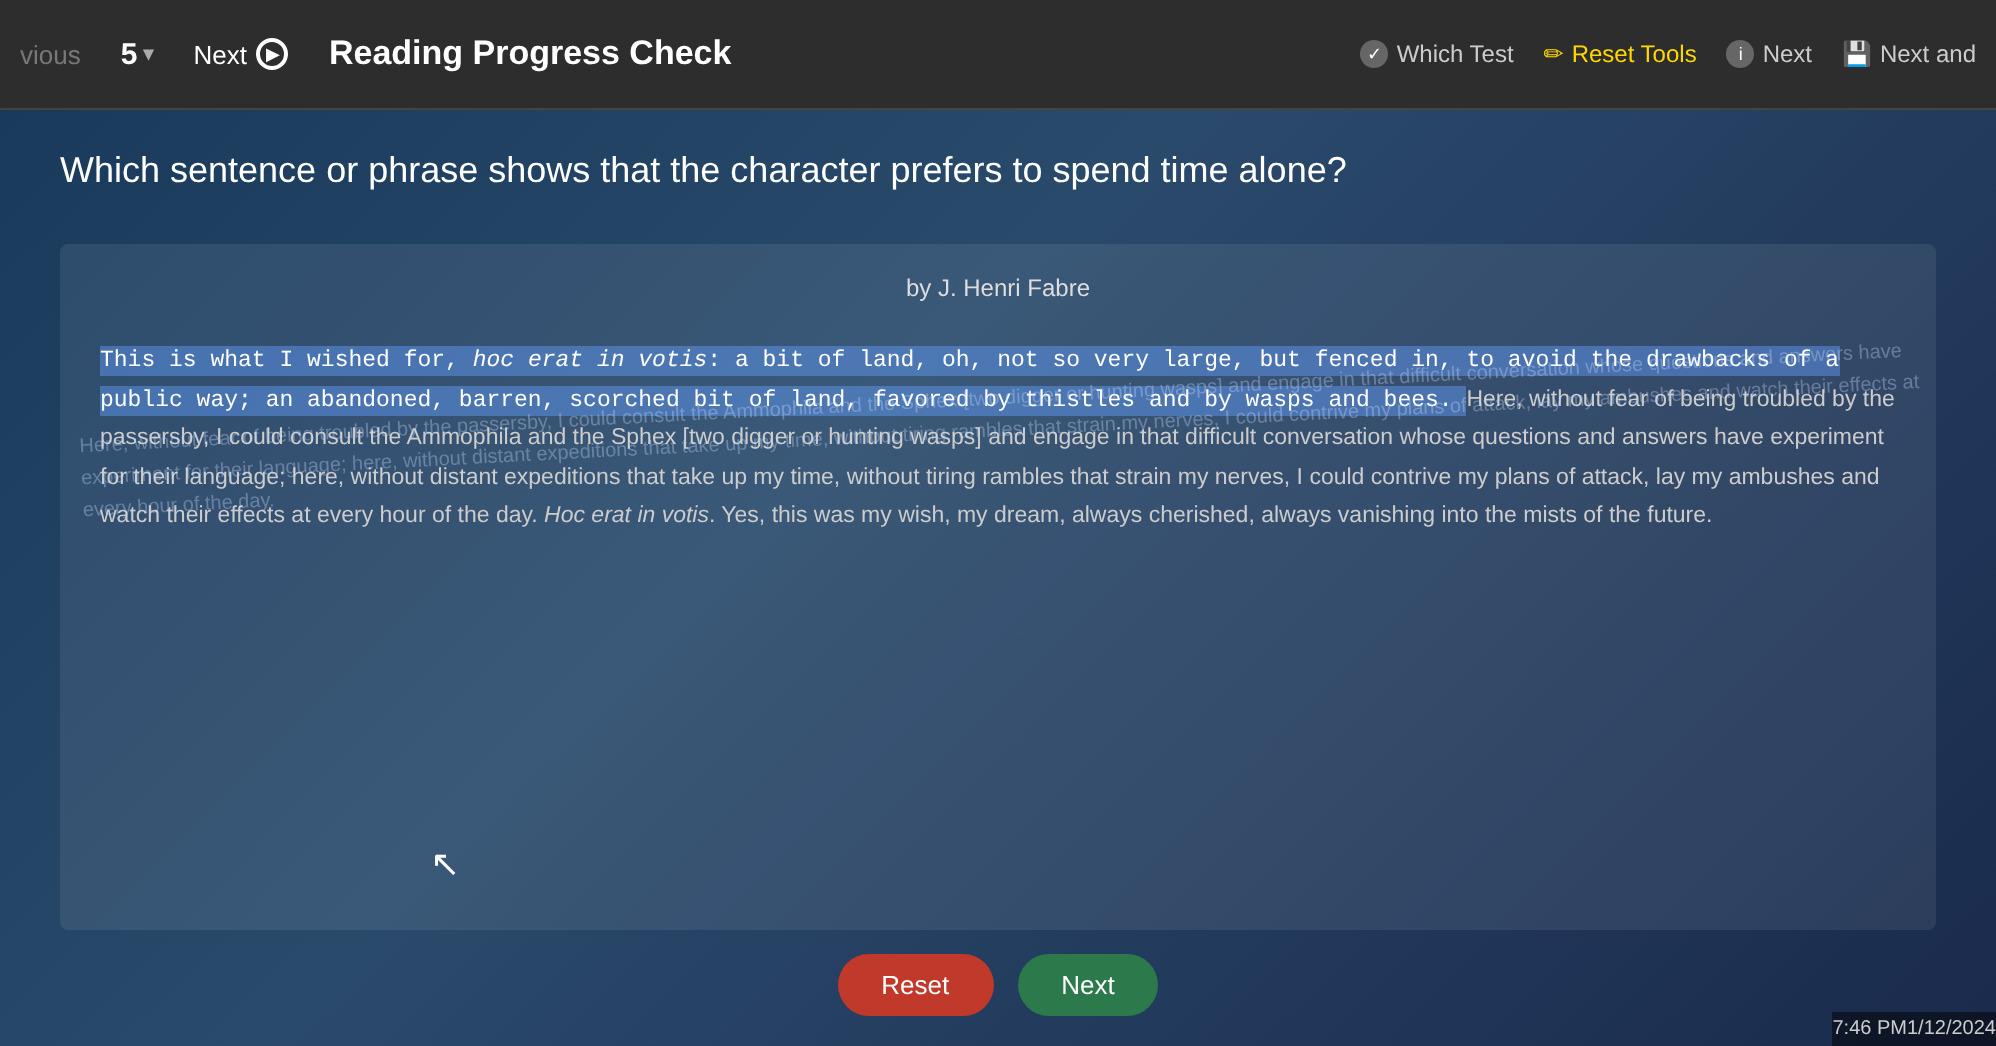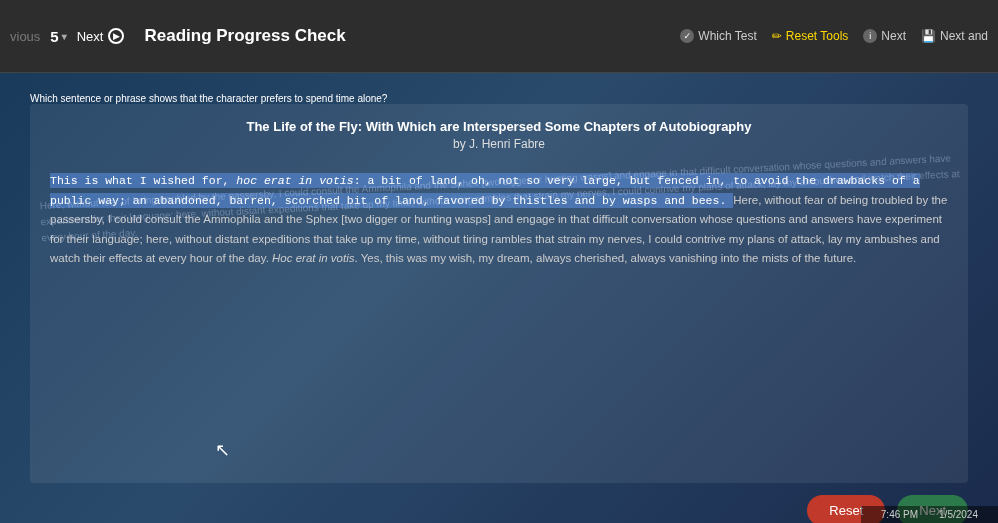--- a/index.html
+++ b/index.html
@@ -8,26 +8,26 @@
       width: 998px;
       height: 523px;
       overflow: hidden;
       font-family: Arial, sans-serif;
       background: #1a1a2e;
       position: relative;
     }
 
     
     .browser-bar {
-      height: 73px;
+      height: 55px;
       background: #2d2d2d;
       display: flex;
       align-items: center;
       padding: 0 10px;
-      gap: 10px;
+      gap: 20px;
       border-bottom: 1px solid #444;
     }
 
     .nav-prev {
       color: #aaa;
       font-size: 13px;
       opacity: 0.6;
     }
 
     .question-num {
@@ -61,21 +61,20 @@
       display: flex;
       align-items: center;
       justify-content: center;
       font-size: 9px;
     }
 
     .page-title {
       color: #fff;
       font-size: 17px;
       font-weight: bold;
-      margin-left: 10px;
     }
 
     .toolbar-right {
       margin-left: auto;
       display: flex;
       align-items: center;
       gap: 15px;
     }
 
     .toolbar-btn {
@@ -120,22 +119,22 @@
       background: linear-gradient(135deg, #1a3a5c 0%, #2a4a6c 40%, #1a2a4c 100%);
       height: calc(523px - 55px);
       position: relative;
       padding: 20px 30px 15px 30px;
       display: flex;
       flex-direction: column;
     }
 
     .question-text {
       color: #fff;
-      font-size: 10px;
-      margin-bottom: 0;
+      font-size: 18px;
+      margin-bottom: 26px;
       font-weight: normal;
     }
 
     .reading-passage {
       background: rgba(255,255,255,0.08);
       border-radius: 4px;
       padding: 15px 20px;
       flex: 1;
       position: relative;
       overflow: hidden;
@@ -183,21 +182,21 @@
       color: rgba(200,220,255,0.35);
       font-size: 10px;
       line-height: 1.6;
       transform: rotate(-3deg);
       pointer-events: none;
       z-index: 1;
     }
 
     .buttons-row {
       display: flex;
-      justify-content: flex-end;
+      justify-content: center;
       gap: 12px;
       margin-top: 12px;
       align-items: center;
       position: relative;
       z-index: 2;
     }
 
     .btn-reset {
       background: #c0392b;
       color: #fff;
@@ -231,22 +230,22 @@
       pointer-events: none;
     }
 
     
     .taskbar {
       position: absolute;
       bottom: 0;
       right: 0;
       display: flex;
       align-items: center;
-      gap: 21px;
-      padding: 3px 20px;
+      gap: 0;
+      padding: 3px 0;
       background: rgba(0,0,0,0.5);
       font-size: 10px;
       color: #ccc;
       z-index: 20;
     }
   </style>
 </head>
 <body>
 
 <div class="browser-bar">
@@ -281,21 +280,20 @@
       <span>💾</span>
       <span>Next and</span>
     </div>
   </div>
 </div>
 
 <div class="main-content">
   <div class="question-text">Which sentence or phrase shows that the character prefers to spend time alone?</div>
 
   <div class="reading-passage">
-    <div class="passage-title">The Life of the Fly: With Which are Interspersed Some Chapters of Autobiography</div>
     <div class="passage-author">by J. Henri Fabre</div>
 
     <div class="passage-text">
       
       <span class="highlighted-blue">
         <span>This is what I wished for, </span><span class="italic-text">hoc erat in votis</span><span>: a bit of land, oh, not so very large, but fenced in, to avoid the drawbacks of a public way; an abandoned, barren, scorched bit of land, favored by thistles and by wasps and bees.</span>
       </span>
       <span> Here, without fear of being troubled by the passersby, I could consult the Ammophila and the Sphex [two digger or hunting wasps] and engage in that difficult conversation whose questions and answers have experiment for their language; here, without distant expeditions that take up my time, without tiring rambles that strain my nerves, I could contrive my plans of attack, lay my ambushes and watch their effects at every hour of the day. </span><span class="italic-text">Hoc erat in votis</span><span>. Yes, this was my wish, my dream, always cherished, always vanishing into the mists of the future.</span>
     </div>
 
@@ -307,14 +305,14 @@
   <div class="buttons-row">
     <button class="btn-reset">Reset</button>
     <button class="btn-next">Next</button>
   </div>
 
   <div class="cursor-arrow">↖</div>
 </div>
 
 <div class="taskbar">
   <span>7:46 PM</span>
-  <span>1/5/2024</span>
+  <span>1/12/2024</span>
 </div>
 
 </body></html>

